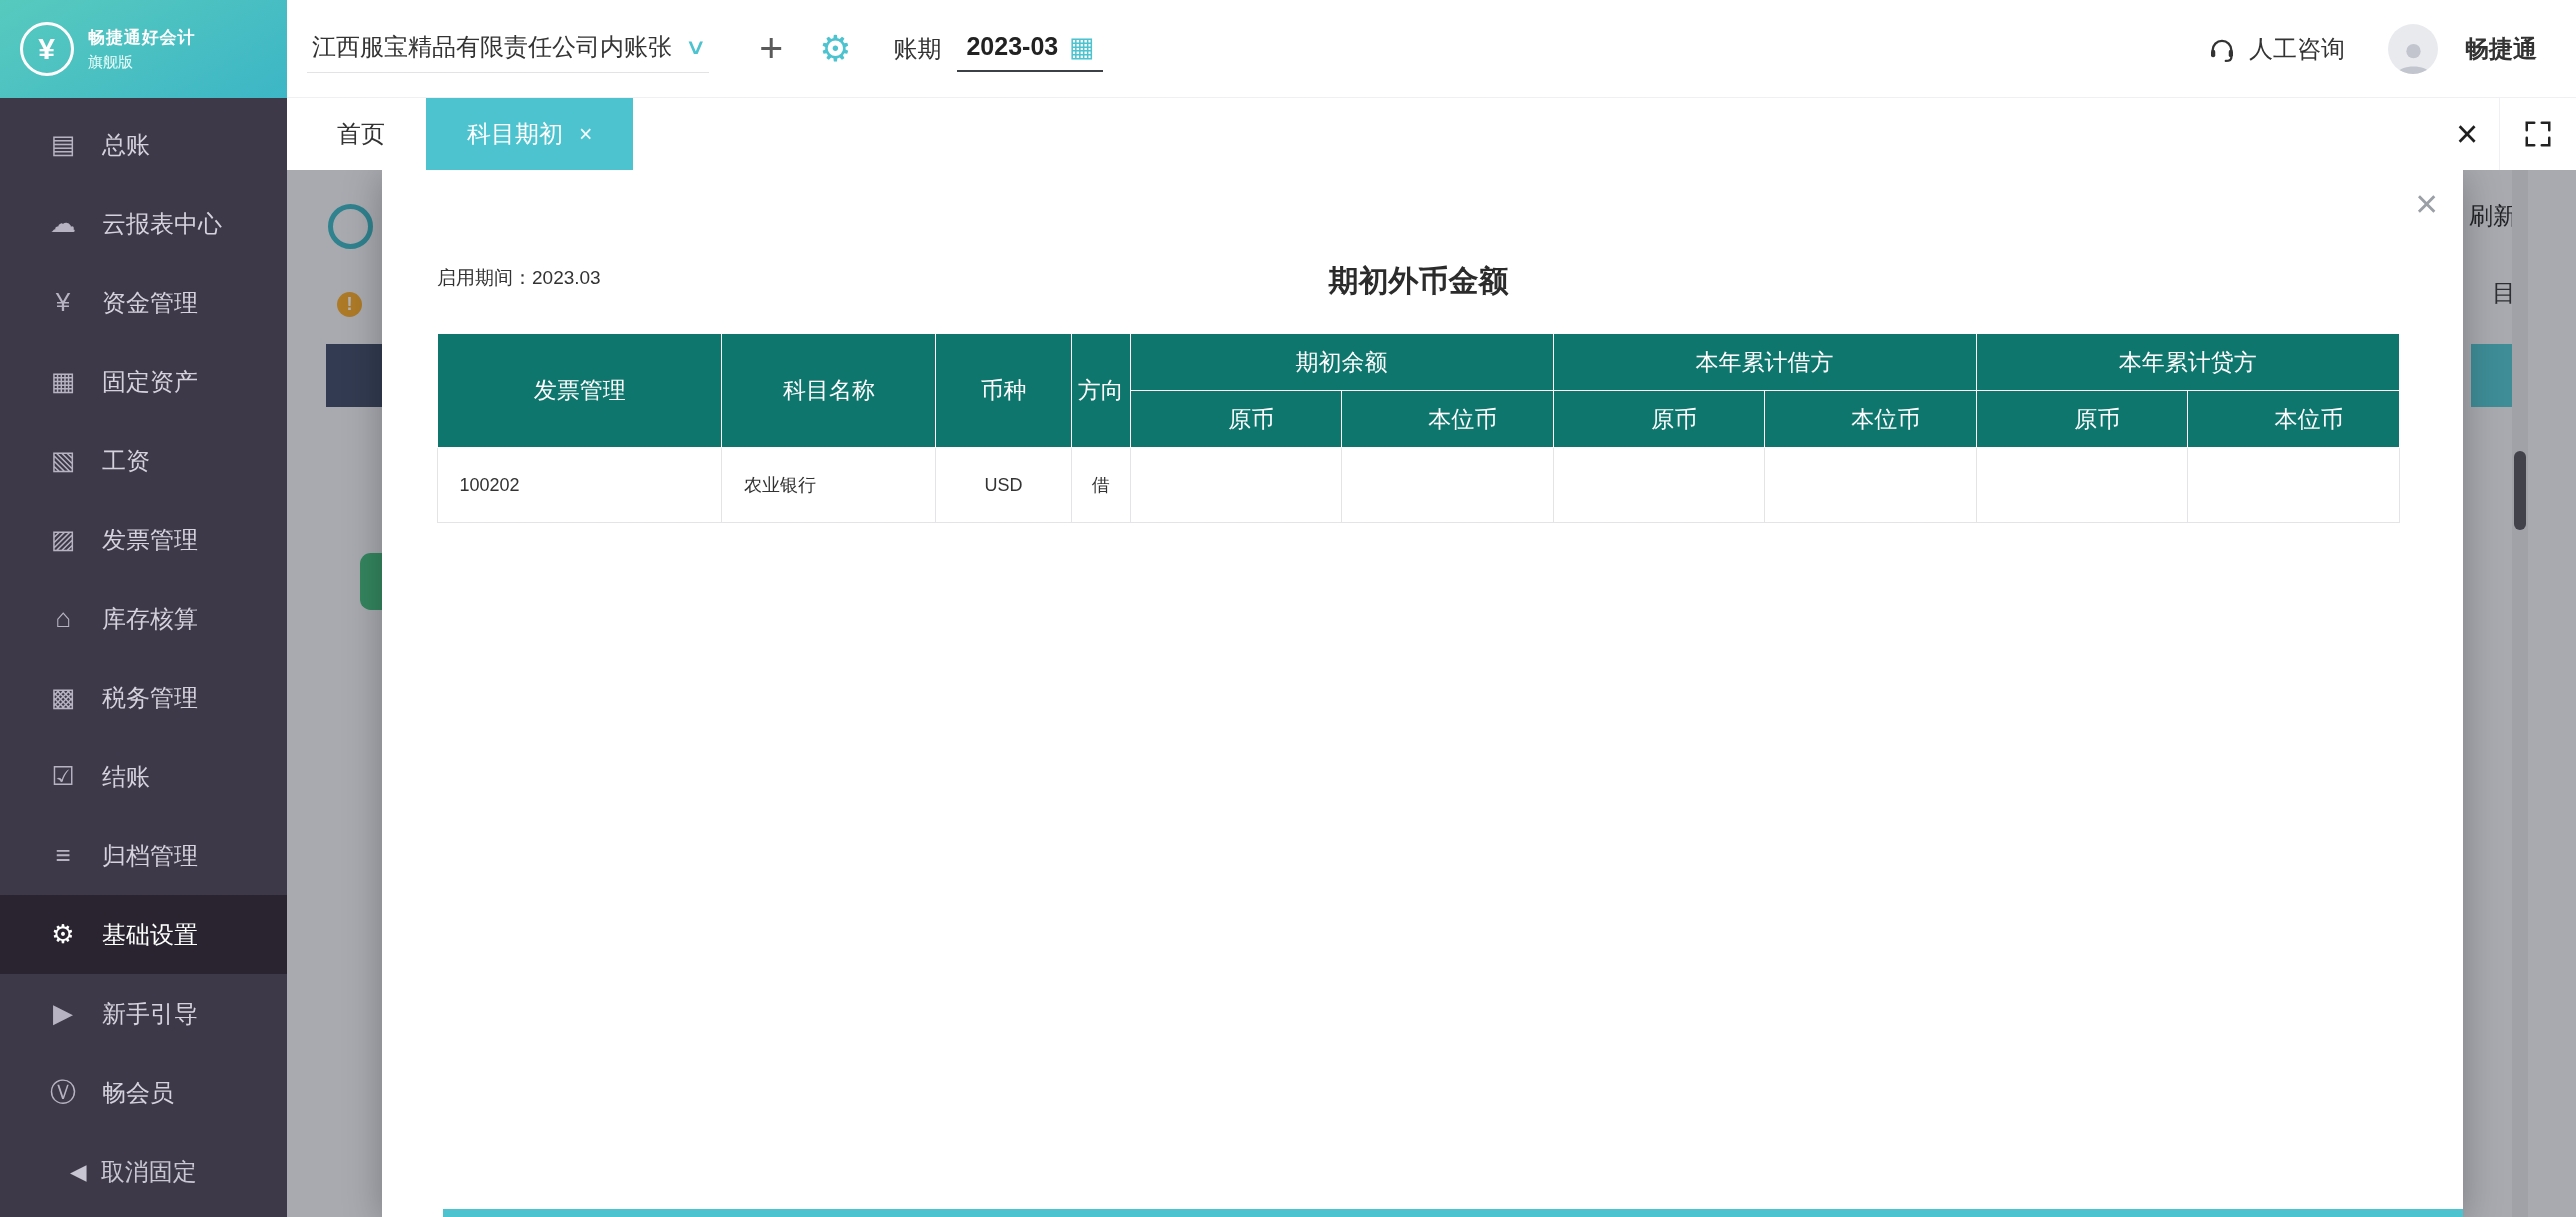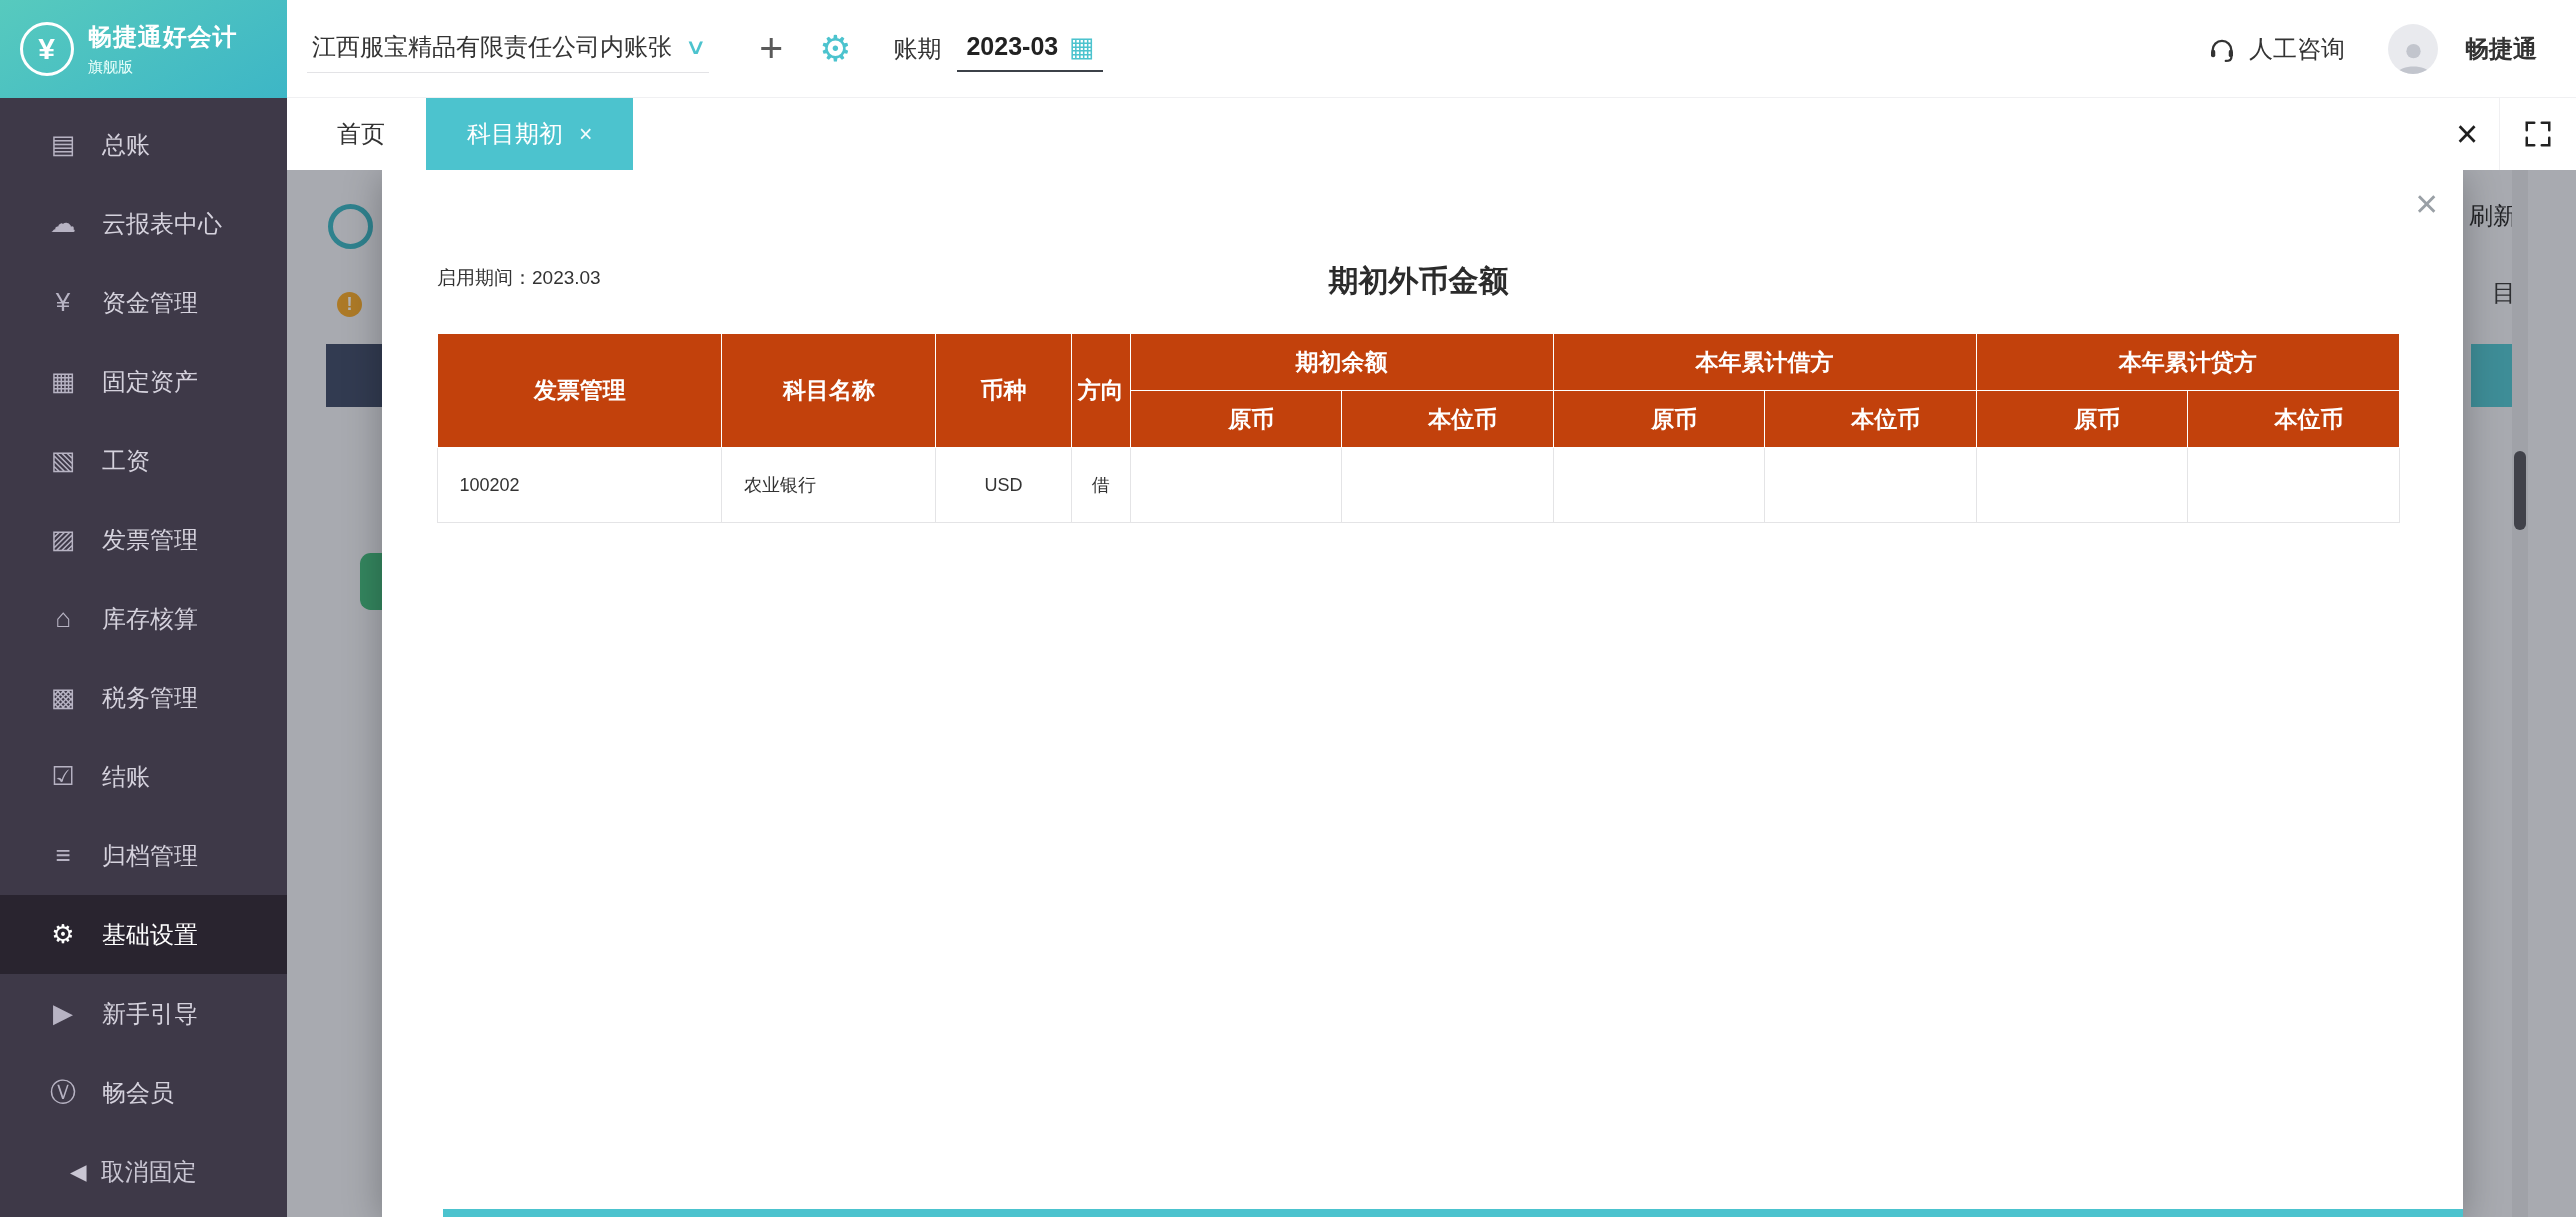--- a/index.html
+++ b/index.html
@@ -4,21 +4,21 @@
 <style>
   * { box-sizing: border-box; margin: 0; padding: 0; }
   html,body { background:#fff; }
   body { font-family: "Liberation Sans", "DejaVu Sans", sans-serif; }
   .screen { position:relative; width:2576px; height:1217px; overflow:hidden; background:#fff; }
 
   
   .sidebar { position:absolute; left:0; top:0; bottom:0; width:287px; background:#3e3948; z-index:40; }
   .logo { height:98px; background:linear-gradient(150deg,#57cabe,#3db6c6); display:flex; align-items:center; padding:0 19.7px; gap:14.3px; }
   .logo-circle { width:54px; height:54px; min-width:54px; border:3.6px solid #fff; border-radius:50%; color:#fff; font-size:30px; font-weight:bold; display:flex; align-items:center; justify-content:center; }
-  .logo-title { color:#fff; font-size:24px; font-weight:bold; letter-spacing:0.9px; white-space:nowrap; }
+  .logo-title { color:#fff; font-size:17px; font-weight:bold; letter-spacing:0.9px; white-space:nowrap; }
   .logo-sub { color:#eafffb; font-size:15px; margin-top:4.5px; }
   .menu { padding-top:7.2px; }
   .menu-item { height:79px; display:flex; align-items:center; padding-left:47px; gap:23px; color:#d5d2dd; font-size:24px; cursor:pointer; white-space:nowrap; }
   .menu-item .mi-icon { font-size:26px; width:32px; text-align:center; color:#b7b3c3; }
   .menu-item.active { background:#29242f; color:#fff; }
   .menu-item.active .mi-icon { color:#fff; }
   .unpin { position:absolute; left:0; right:0; bottom:0; height:90px; display:flex; align-items:center; padding-left:70px; gap:14.3px; color:#c9c6d3; font-size:24px; cursor:pointer; }
   .unpin .mi-icon { font-size:21.5px; }
 
   
@@ -61,21 +61,21 @@
   .overlay { position:absolute; inset:0; background:rgba(38,40,50,0.35); }
 
   
   .modal { position:absolute; left:95px; top:0; width:2081px; bottom:0; background:#fff; box-shadow:0 5.4px 36px rgba(0,0,0,.28); z-index:10; }
   .modal-close { position:absolute; top:14.3px; right:25px; font-size:39px; color:#9aa0a6; cursor:pointer; line-height:1; }
   .modal-inner { padding:0 63px 0 55px; }
   .modal-head { position:relative; margin-top:86px; height:52px; }
   .period-text { position:absolute; left:0; top:9px; font-size:19px; color:#333; }
   .modal-title { position:absolute; left:0; right:0; top:5.4px; text-align:center; font-size:30px; color:#2b2b2b; font-weight:600; }
   .fx-table { width:100%; margin-top:25px; border-collapse:collapse; table-layout:fixed; }
-  .fx-table thead th { background:#c2410c; color:#fff; font-weight:bold; font-size:23px; border:1.8px solid #ffffff; }
+  .fx-table thead th { background:#0f766e; color:#fff; font-weight:normal; font-size:23px; border:1.8px solid #ffffff; }
   .fx-table thead tr.r1 th { height:57px; }
   .fx-table thead tr.r2 th { height:57px;padding-left:31px; }
   .fx-table tbody td { height:75px; font-size:18px; color:#333; border:0.9px solid #e4e4e6; background:#fff; text-align:center; }
   .fx-table tbody td.tl { text-align:left; padding-left:21.5px; }
   .bottom-strip { position:absolute; left:61px; right:0; bottom:0; height:8px; background:#4cc3ce; }
 
   svg { display:block; }
 </style>
 </head>
 <body>

